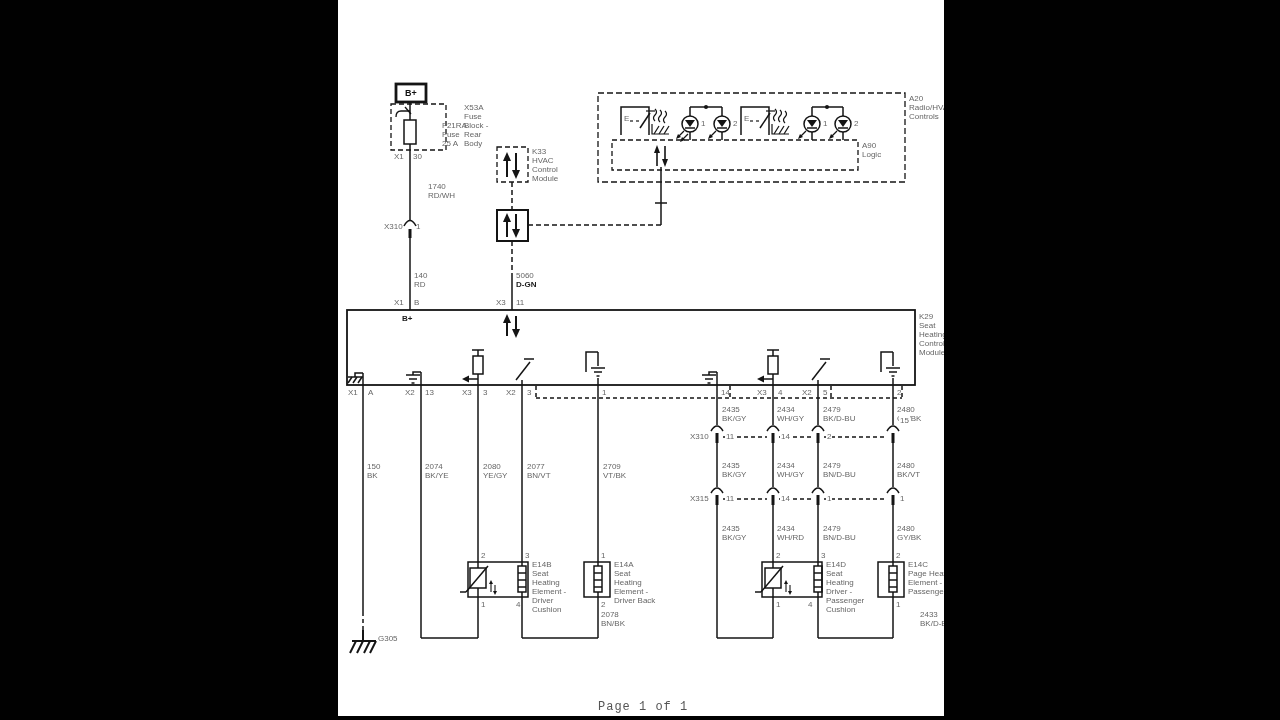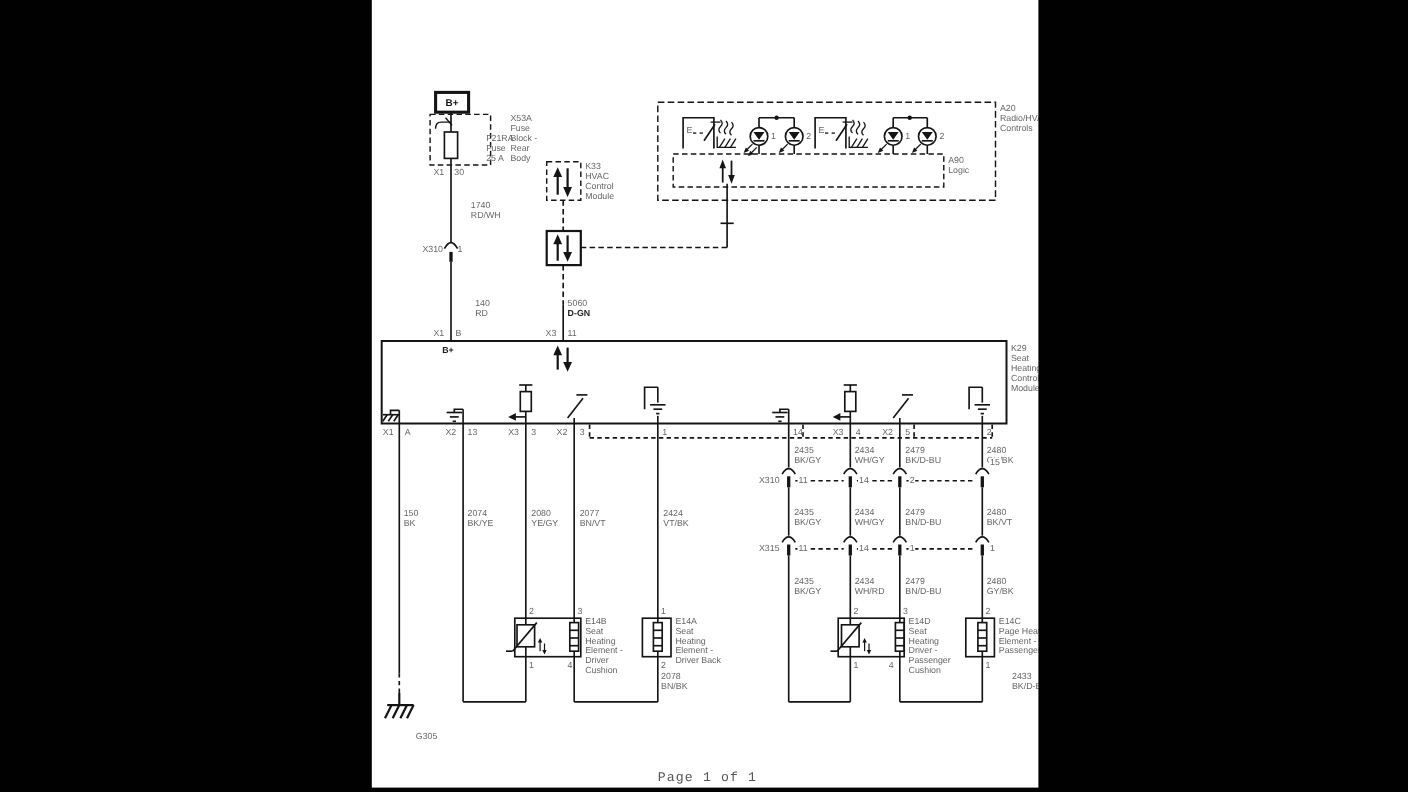--- a/index.html
+++ b/index.html
@@ -373,21 +373,21 @@
 Body</div>
 <div class="lbl" style="left:442px;top:121px">F21RA
 Fuse
 25 A</div>
 <div class="lbl" style="left:394px;top:152px">X1</div>
 <div class="lbl" style="left:413px;top:152px">30</div>
 <div class="lbl" style="left:428px;top:182px">1740
 RD/WH</div>
 <div class="lbl" style="left:384px;top:222px">X310</div>
 <div class="lbl" style="left:416px;top:222px">1</div>
-<div class="lbl" style="left:432px;top:271px">140
+<div class="lbl" style="left:414px;top:271px">140
 RD</div>
 
 <div class="lbl" style="left:532px;top:147px">K33
 HVAC
 Control
 Module</div>
 <div class="lbl" style="left:516px;top:271px">5060</div>
 <div class="lbl b" style="left:516px;top:280px">D-GN</div>
 <div class="lbl" style="left:909px;top:94px">A20
 Radio/HVAC
@@ -429,21 +429,21 @@
 <div class="lbl" style="left:897px;top:388px">2</div>
 
 <div class="lbl" style="left:367px;top:462px">150
 BK</div>
 <div class="lbl" style="left:425px;top:462px">2074
 BK/YE</div>
 <div class="lbl" style="left:483px;top:462px">2080
 YE/GY</div>
 <div class="lbl" style="left:527px;top:462px">2077
 BN/VT</div>
-<div class="lbl" style="left:603px;top:462px">2424
+<div class="lbl" style="left:603px;top:462px">2709
 VT/BK</div>
 
 <div class="lbl" style="left:722px;top:405px">2435
 BK/GY</div>
 <div class="lbl" style="left:777px;top:405px">2434
 WH/GY</div>
 <div class="lbl" style="left:823px;top:405px">2479
 BK/D-BU</div>
 <div class="lbl" style="left:897px;top:405px">2480
 GY/BK</div>
@@ -512,19 +512,19 @@
 
 <div class="lbl" style="left:908px;top:560px">E14C
 Page Heating
 Element -
 Passenger Back</div>
 <div class="lbl" style="left:896px;top:551px">2</div>
 <div class="lbl" style="left:896px;top:600px">1</div>
 <div class="lbl" style="left:920px;top:610px">2433
 BK/D-BU</div>
 
-<div class="lbl" style="left:378px;top:665px">G305</div>
+<div class="lbl" style="left:378px;top:634px">G305</div>
 
 <div class="footer" style="left:598px;top:700px">Page 1 of 1</div>
 
 <div class="bar" id="bar-left"></div>
 <div class="bar" id="bar-right"></div>
 <div class="bar" id="bar-bottom"></div>
 
 </body></html>

